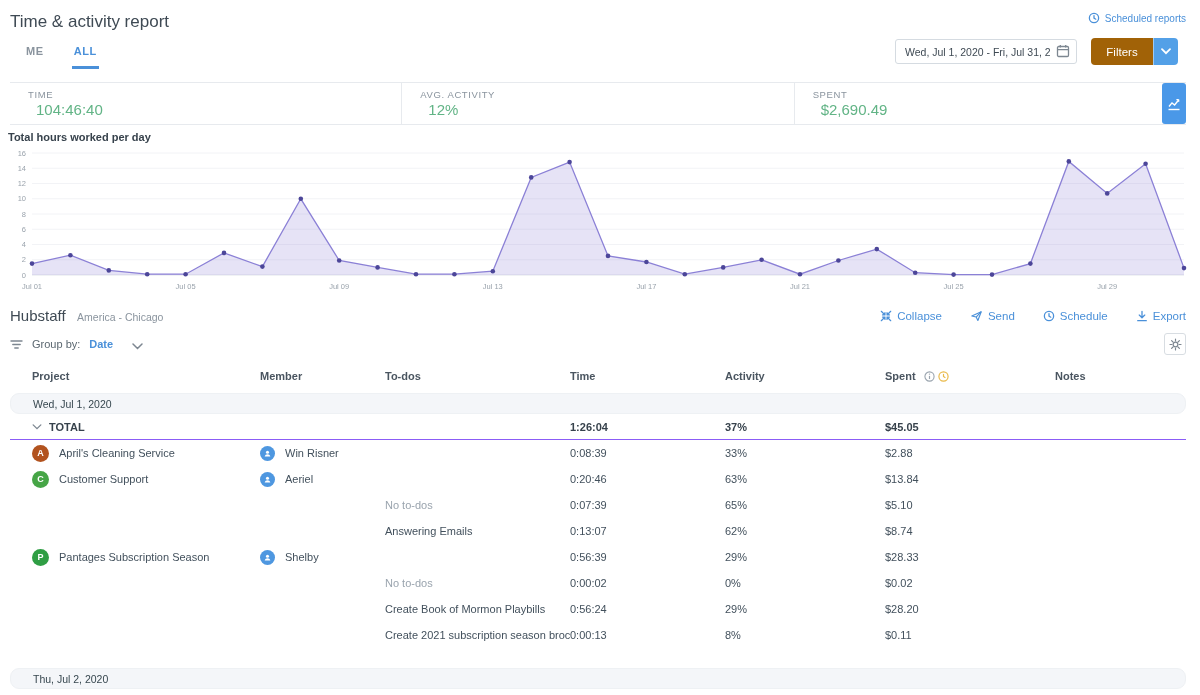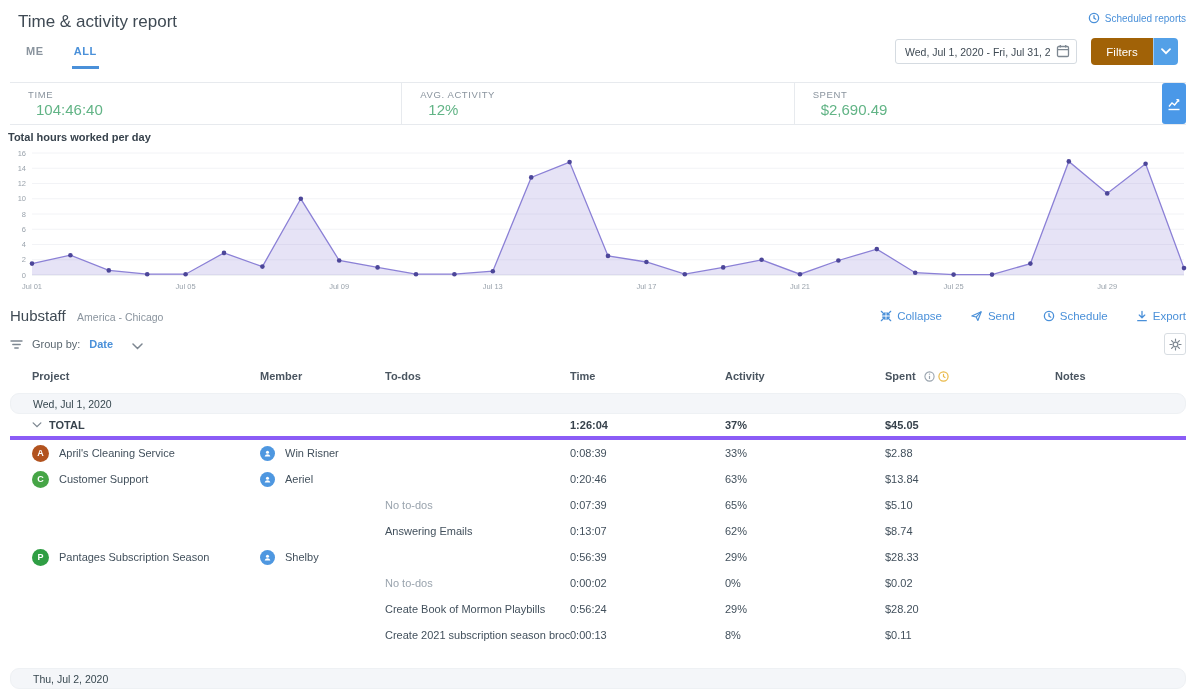--- a/index.html
+++ b/index.html
@@ -2,21 +2,21 @@
 <html><head>
 <meta charset="utf-8">
 <style>
   * { margin:0; padding:0; box-sizing:border-box; }
   html,body { width:1200px; height:695px; overflow:hidden; background:#fff;
     font-family:"Liberation Sans","DejaVu Sans",sans-serif; color:#42505c; }
   .page { width:1200px; height:695px; position:relative; }
 
   
   .tophdr { padding:12px 14px 0 10px; display:flex; justify-content:space-between; align-items:flex-start; }
-  .page-title { font-size:17px; color:#3f4a54; font-weight:400;margin-left:8px; }
+  .page-title { font-size:17px; color:#3f4a54; font-weight:400; }
   .sched-link { display:flex; align-items:center; gap:5px; color:#4a90d9; font-size:10px; cursor:pointer; }
 
   .ctrlrow { padding:6px 22px 0 10px; display:flex; justify-content:space-between; align-items:flex-end; }
   .tabs { display:flex; gap:26px; padding-left:14px; }
   .tab { font-size:11px; font-weight:700; letter-spacing:.6px; color:#8a949e; padding:6px 2px 9px; cursor:pointer; border-bottom:3px solid transparent; }
   .tab.active { color:#4a90d9; border-bottom-color:#4a90d9; }
   .ctrl-right { display:flex; align-items:center; gap:14px; padding-bottom:4px; }
   .date-input-wrap { position:relative; }
   .date-input { width:182px; height:25px; border:1px solid #d5dbe1; border-radius:3px;
     font-size:10.5px; color:#3f4a54; padding:0 26px 0 9px; font-family:inherit; background:#fff; }
@@ -54,21 +54,21 @@
     display:flex; align-items:center; justify-content:center; cursor:pointer; }
 
   
   .tablewrap { margin:10px 14px 0 10px; }
   .trow { display:grid; grid-template-columns:228px 125px 185px 155px 160px 170px 1fr;
     align-items:center; padding-left:22px; min-height:25px; font-size:11px; }
   .thead { color:#4a5560; font-weight:700; font-size:11px; min-height:22px; }
   .cell { white-space:nowrap; overflow:hidden; padding-right:8px; display:flex; align-items:center; gap:4px; }
   .band { background:#f4f6f9; border:1px solid #eef1f4; border-radius:9px; min-height:21px;
     display:flex; align-items:center; padding-left:22px; font-size:10.5px; color:#37474f; margin-top:6px; }
-  .total-row { border-bottom:4px solid #8b5cf6; font-weight:700; color:#37424c; min-height:26px; }
+  .total-row { border-bottom:1px solid #8b5cf6; font-weight:700; color:#37424c; min-height:26px; }
   .total-cell { display:flex; align-items:center; gap:7px; }
   .proj-row, .todo-row { min-height:26px; }
   .avatar { width:17px; height:17px; border-radius:50%; color:#fff; font-size:9px; font-weight:700;
     display:inline-flex; align-items:center; justify-content:center; flex:0 0 17px; }
   .mavatar { width:15px; height:15px; border-radius:50%; background:#4e97e0; flex:0 0 15px;
     display:inline-flex; align-items:center; justify-content:center; }
   .pname { margin-left:6px; color:#42505c; }
   .muted { color:#9aa4ae; }
   .spent-icons { display:inline-flex; gap:3px; margin-left:4px; align-items:center; }
   .group-gap { height:14px; }

